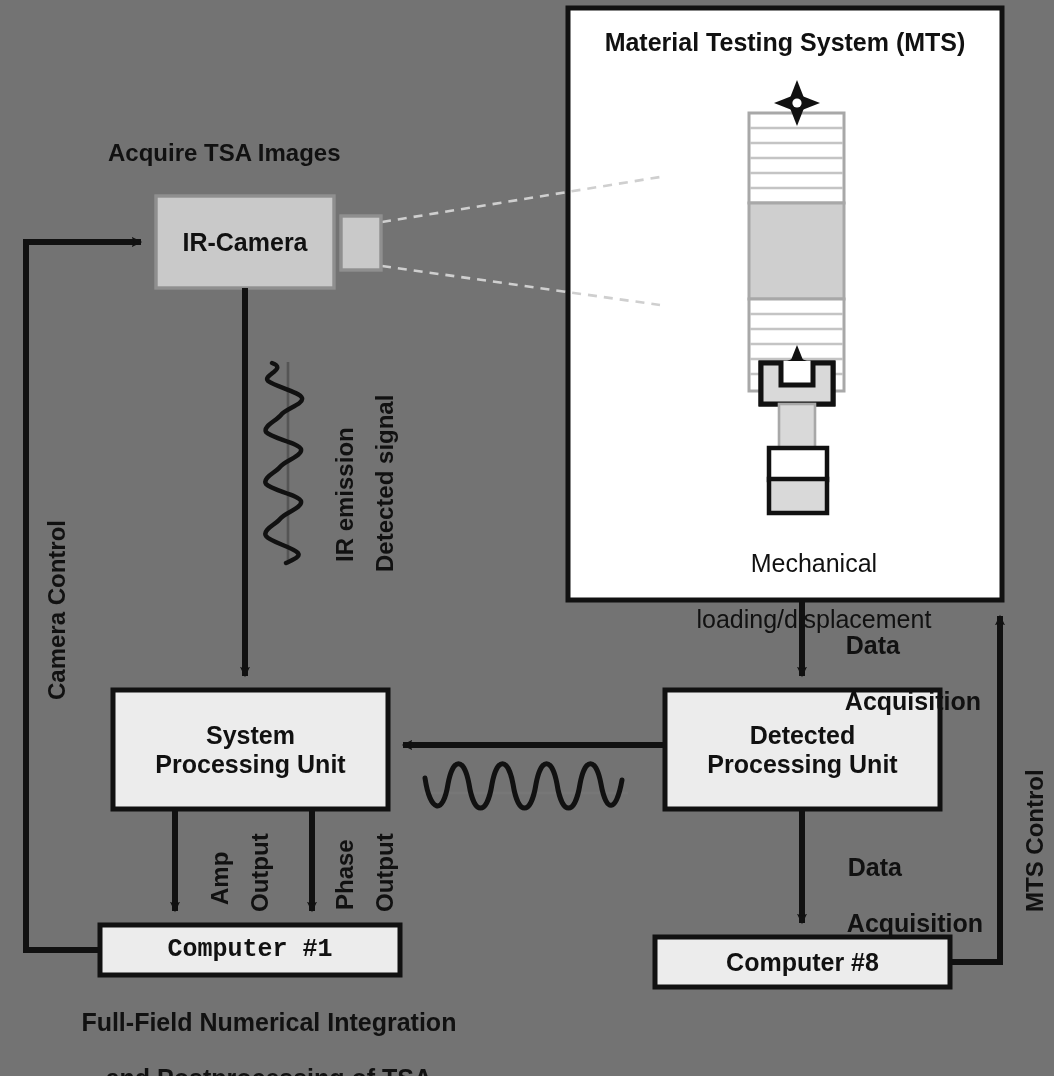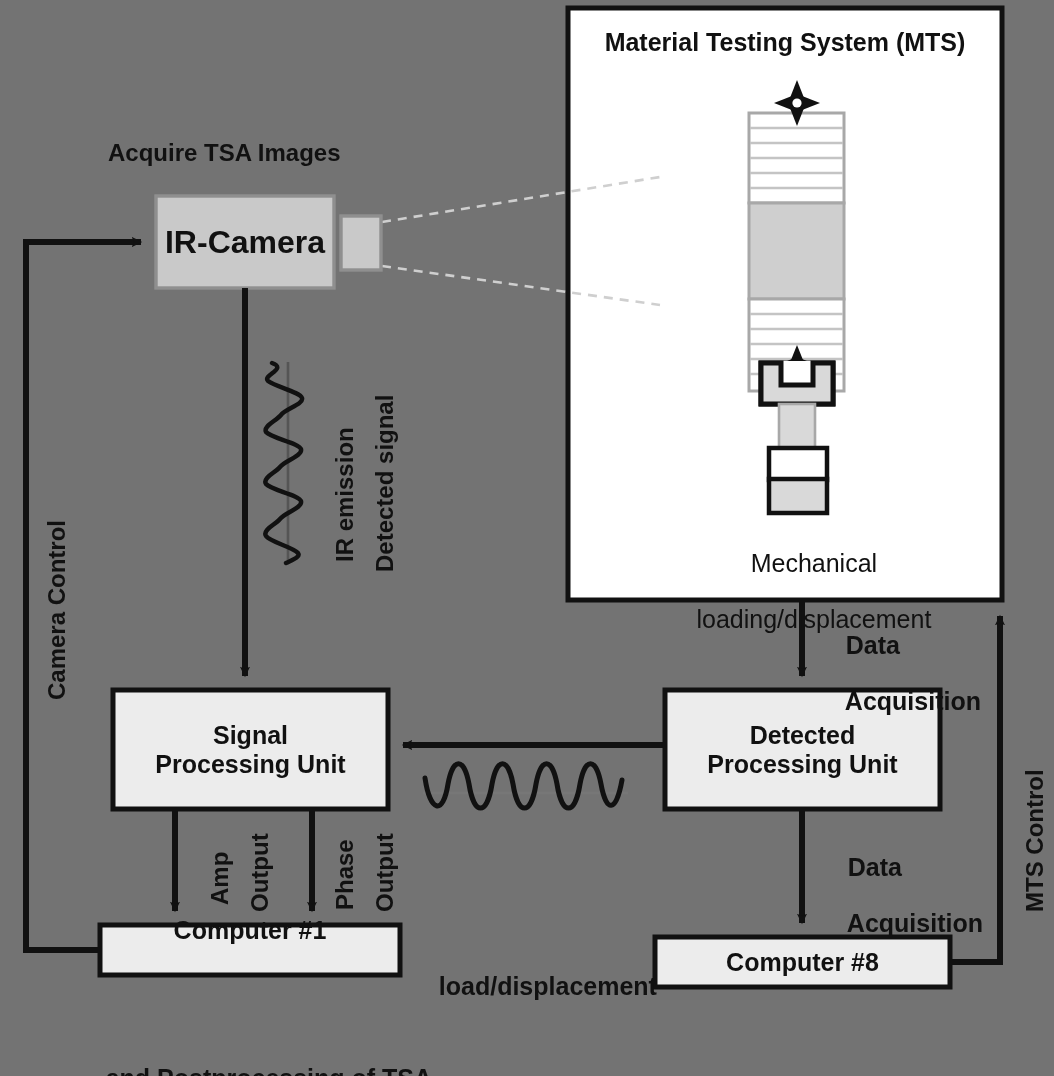--- a/index.html
+++ b/index.html
@@ -159,45 +159,45 @@
 
   <div class="lbl ctr" style="left:568px; top:28px; width:434px; font-size:25px;">Material Testing System (MTS)</div>
 
   <div class="lbl ctr" style="left:610px; top:521px; width:380px; font-size:25px; font-weight:normal;">
     <span>Mechanical</span><br>
     <span>loading/displacement</span>
   </div>
 
   <div class="lbl" style="left:108px; top:140px; font-size:24px;">Acquire TSA Images</div>
 
-  <div class="box-txt" style="left:156px; top:196px; width:178px; height:92px; font-size:32px;">IR-Camera</div>
+  <div class="box-txt" style="left:156px; top:196px; width:178px; height:92px; font-size:25px;">IR-Camera</div>
 
   <div class="lbl rot90" style="left:332px; top:562px; font-size:24px;">IR emission</div>
 
   <div class="lbl rot90" style="left:372px; top:572px; font-size:24px;">Detected signal</div>
 
   <div class="lbl rot90" style="left:44px; top:700px; font-size:24px;">Camera Control</div>
 
   <div class="lbl rot90" style="left:1022px; top:912px; font-size:24px;">MTS Control</div>
 
   <div class="box-txt" style="left:113px; top:690px; width:275px; height:119px; font-size:25px;">
     <div>
-      <span>Signal</span><br>
+      <span>System</span><br>
       <span>Processing Unit</span>
     </div>
   </div>
 
   <div class="box-txt" style="left:665px; top:690px; width:275px; height:119px; font-size:25px;">
     <div>
       <span>Detected</span><br>
       <span>Processing Unit</span>
     </div>
   </div>
 
-  <div class="box-txt" style="left:100px; top:905px; width:300px; height:50px; font-size:25px;">Computer #1</div>
+  <div class="box-txt" style="left:100px; top:925px; width:300px; height:50px; font-size:25px;font-family:Liberation Mono, monospace;">Computer #1</div>
 
   <div class="box-txt" style="left:655px; top:937px; width:295px; height:50px; font-size:25px;">Computer #8</div>
 
   <div class="lbl rot90" style="left:207px; top:905px; font-size:24px;">Amp</div>
   <div class="lbl rot90" style="left:247px; top:912px; font-size:24px;">Output</div>
 
   <div class="lbl rot90" style="left:332px; top:910px; font-size:24px;">Phase</div>
   <div class="lbl rot90" style="left:372px; top:912px; font-size:24px;">Output</div>
 
   <div class="lbl" style="left:818px; top:603px; font-size:25px;">
@@ -206,21 +206,20 @@
   </div>
 
   <div class="lbl" style="left:820px; top:825px; font-size:25px;">
     <span>Data</span><br>
     <span>Acquisition</span>
   </div>
 
   <div class="lbl" style="left:411px; top:832px; font-size:25px;">
     <br>
     <br>
-    <span>load/displacement</span>
   </div>
 
   <div class="lbl ctr" style="left:20px; top:980px; width:470px; font-size:25px;">
-    <br>
+    <span>Full-Field Numerical Integration</span><br>
     <span>and Postprocessing of TSA</span>
   </div>
 
 </div>
 
 </body></html>

